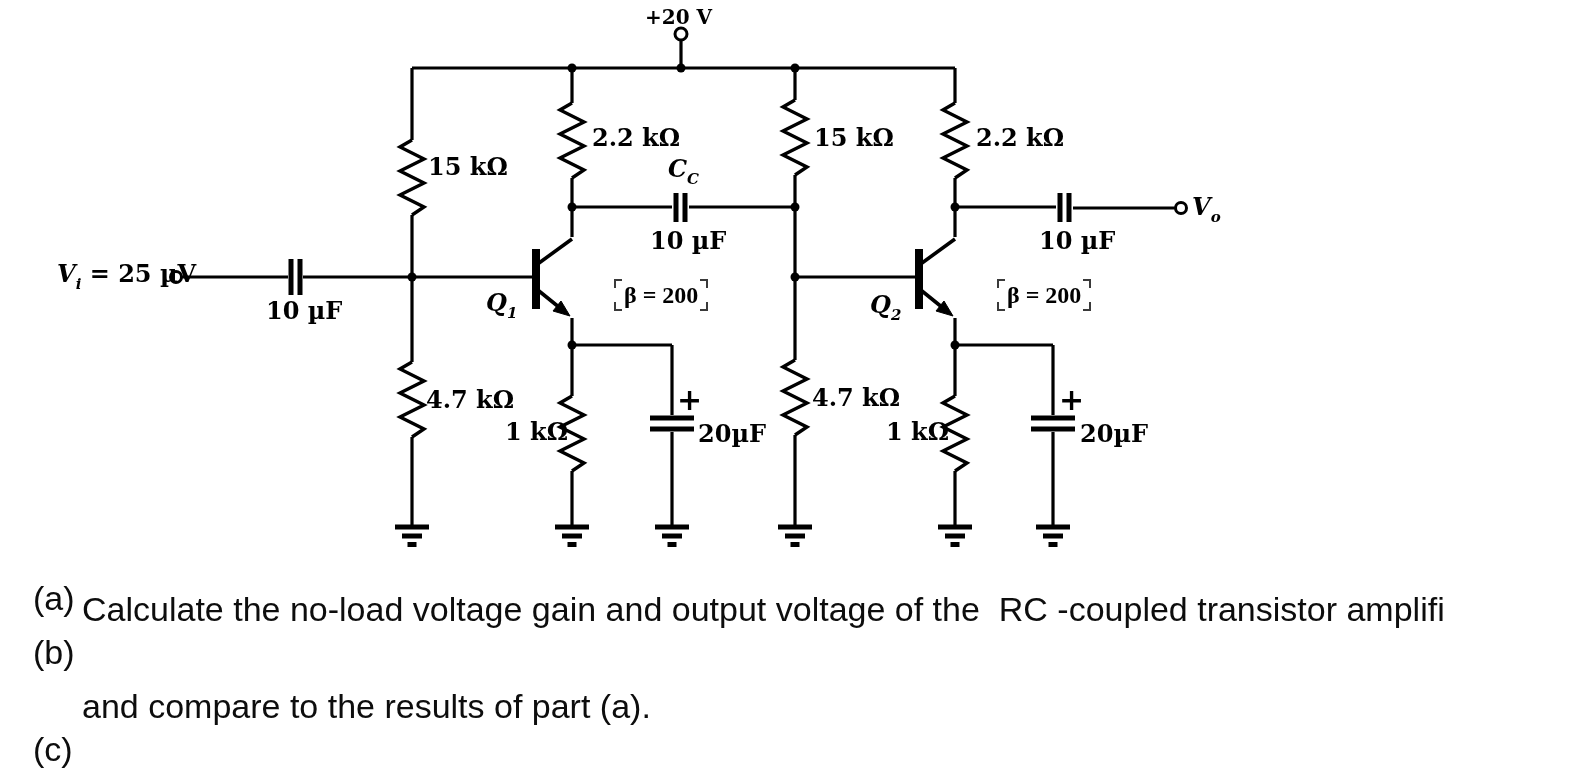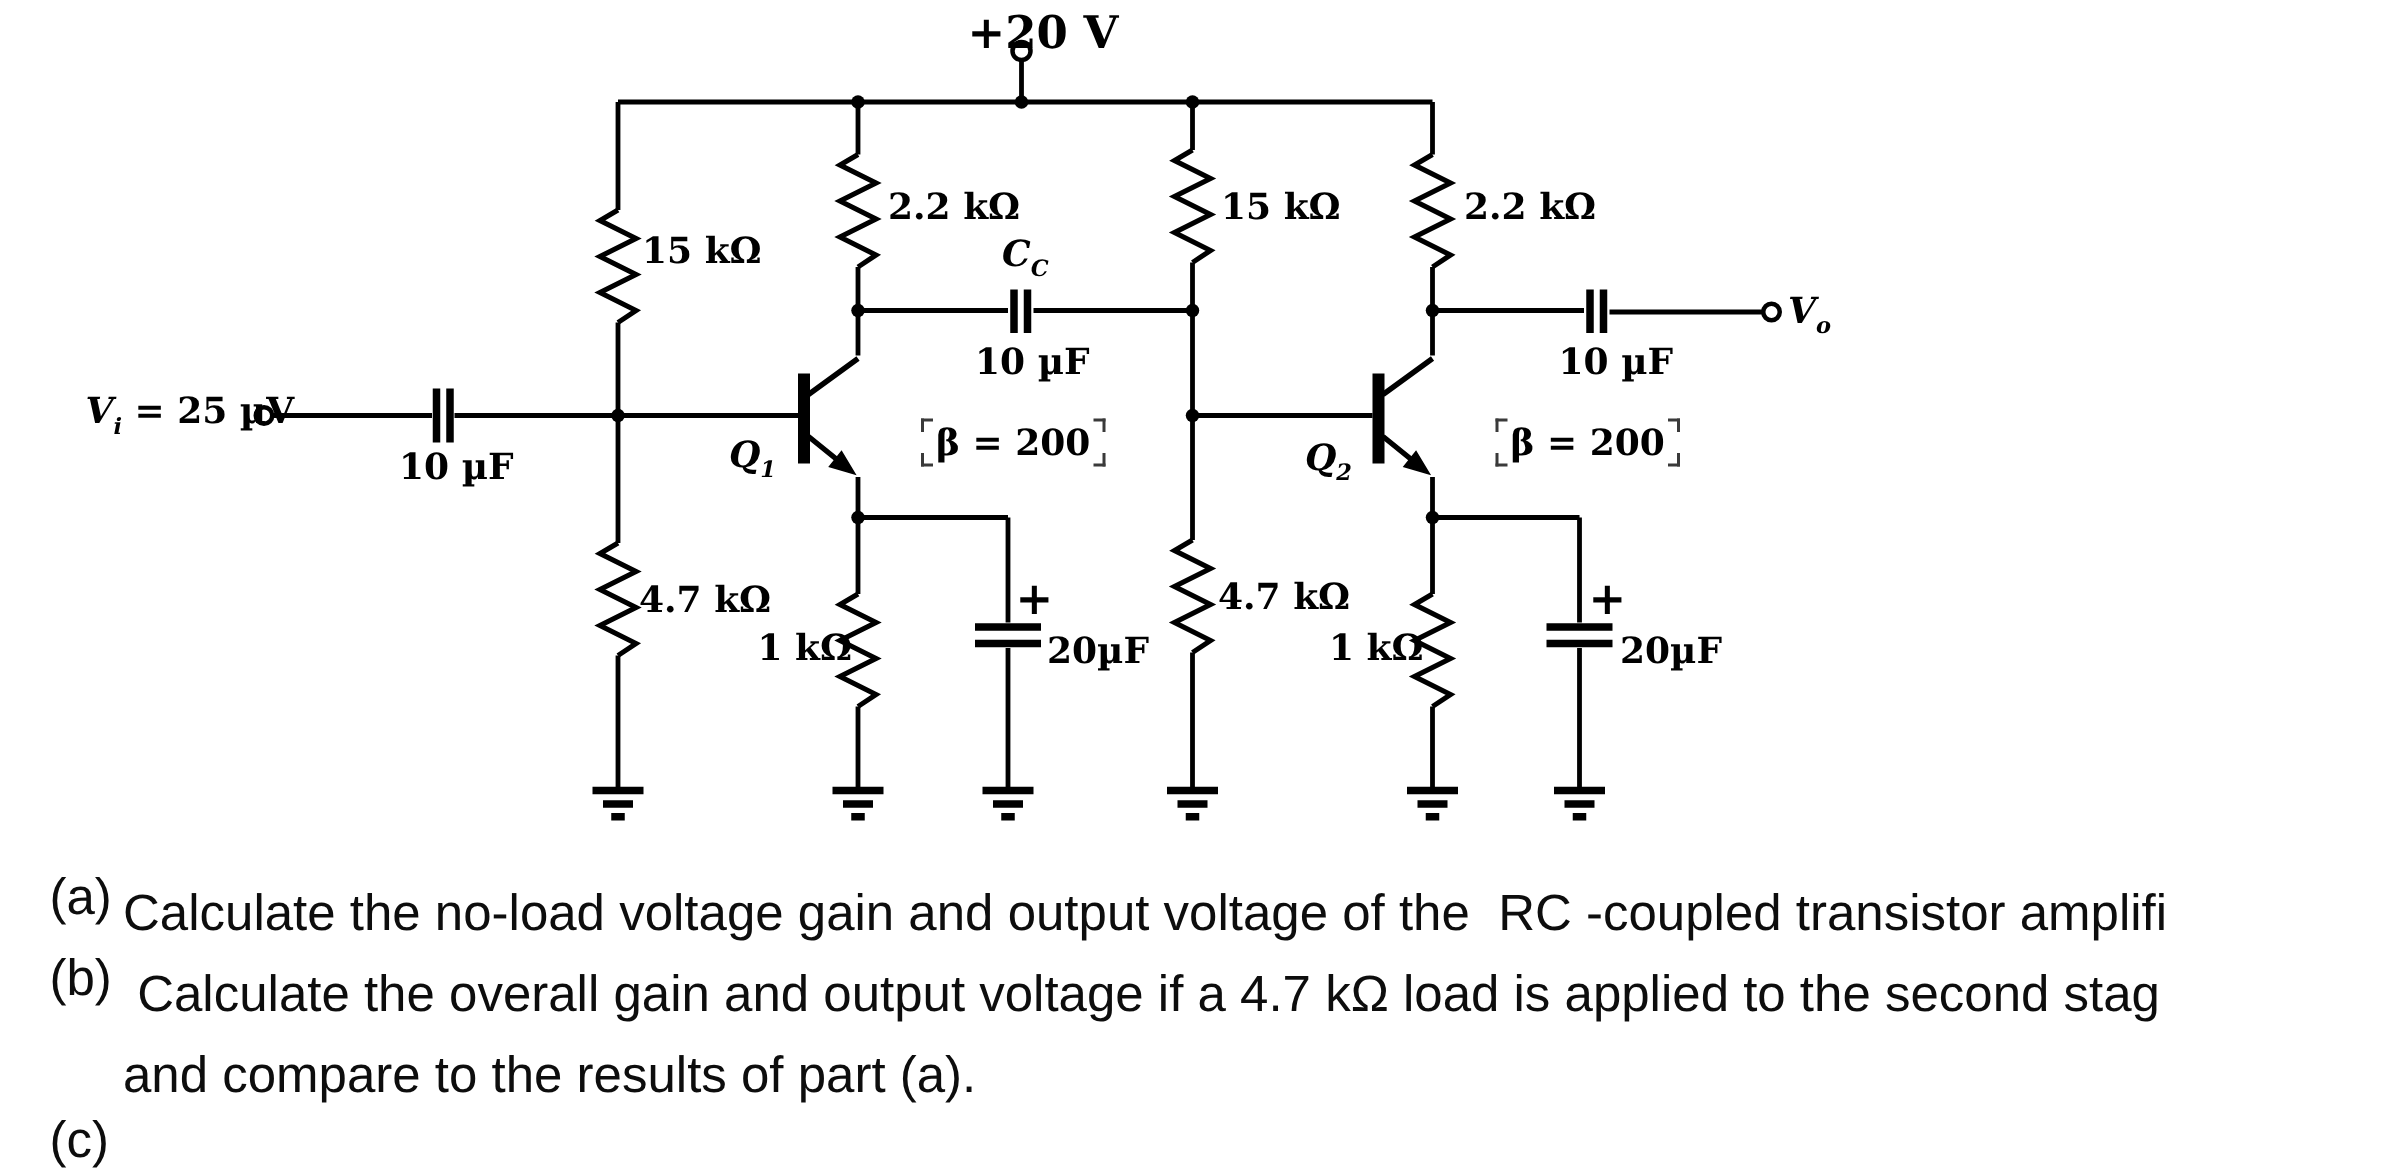--- a/index.html
+++ b/index.html
@@ -4,23 +4,23 @@
 <style>
   * { margin:0; padding:0; box-sizing:border-box; }
   html,body { width:1587px; height:780px; background:#ffffff; overflow:hidden; }
   #page { position:relative; width:1587px; height:780px; background:#fff;
           font-family:"DejaVu Serif", serif; color:#000; }
   #schematic-svg { position:absolute; left:0; top:0; }
   .clabel { position:absolute; font-family:"DejaVu Serif", serif; font-weight:bold;
             font-size:24px; color:#000; white-space:pre; line-height:1.1; }
   .clabel .sub { font-size:15px; vertical-align:-7px; }
   .ital { font-style:italic; }
-  .supply { font-size:30px; }
+  .supply { font-size:20px; }
   .plus { font-size:30px; font-weight:bold; }
-  .beta { padding:3px 10px; }
+  .beta { padding:3px 10px;font-family:Liberation Serif, serif; }
   .beta .corner { position:absolute; width:8px; height:9px; border:0 solid #3a3a3a; }
   .beta .tl { left:0; top:0; border-left-width:2px; border-top-width:2px; }
   .beta .tr { right:0; top:0; border-right-width:2px; border-top-width:2px; }
   .beta .bl { left:0; bottom:0; border-left-width:2px; border-bottom-width:2px; }
   .beta .br { right:0; bottom:0; border-right-width:2px; border-bottom-width:2px; }
   #questions { position:absolute; left:0; top:577px; width:1587px;
                font-family:"Liberation Sans", sans-serif; color:#0d0d0d; }
   .qrow { display:flex; white-space:pre; font-size:34px; line-height:43px; overflow:hidden; width:1587px; }
   .qlabel { display:inline-block; width:82px; padding-left:33px; flex:0 0 82px; }
   .qtext { white-space:pre;margin-top:11px; }
@@ -131,21 +131,21 @@
   <div class="clabel" style="left:1080px; top:421px;">20µF</div>
 
   <div class="clabel" style="left:1039px; top:228px;">10 µF</div>
   <div class="clabel ital" style="left:1192px; top:194px;"><span>V</span><span class="sub">o</span></div>
 
   <div id="questions">
     <div class="qrow">
       <span class="qlabel">(a)</span><span class="qtext">Calculate the no-load voltage gain and output voltage of the  RC -coupled transistor amplifi</span>
     </div>
     <div class="qrow">
-      <span class="qlabel">(b)</span><span class="qtext"> Calculate the overall gain and output voltage if a 4.7 kΩ load is applied to the second stag</span>
+      <span class="qlabel">(b)</span>
     </div>
     <div class="qrow">
       <span class="qlabel"></span><span class="qtext">and compare to the results of part (a).</span>
     </div>
     <div class="qrow">
       <span class="qlabel">(c)</span>
     </div>
     <div class="qrow">
       <span class="qlabel"></span><span class="qtext">stage.</span>
     </div>

